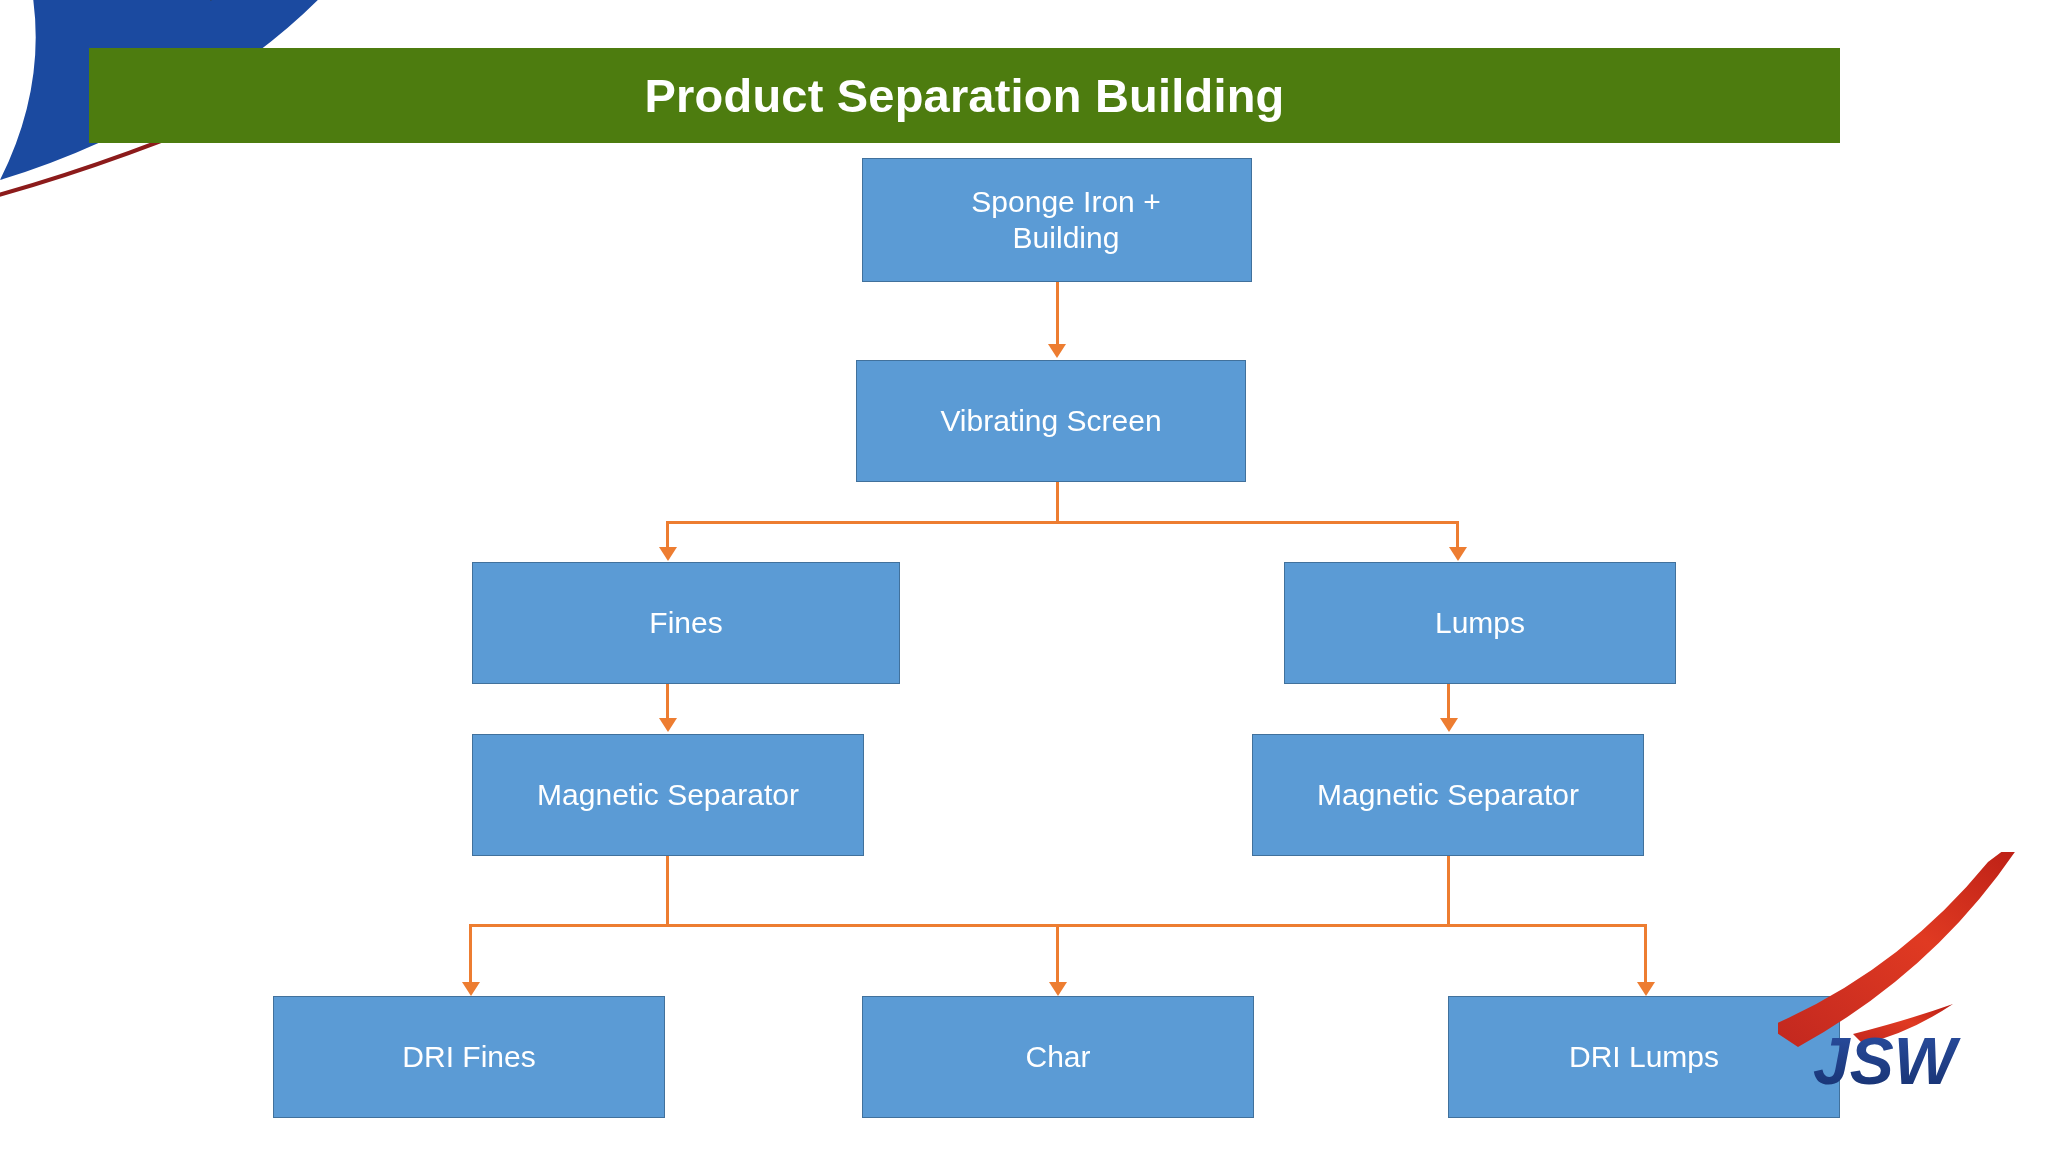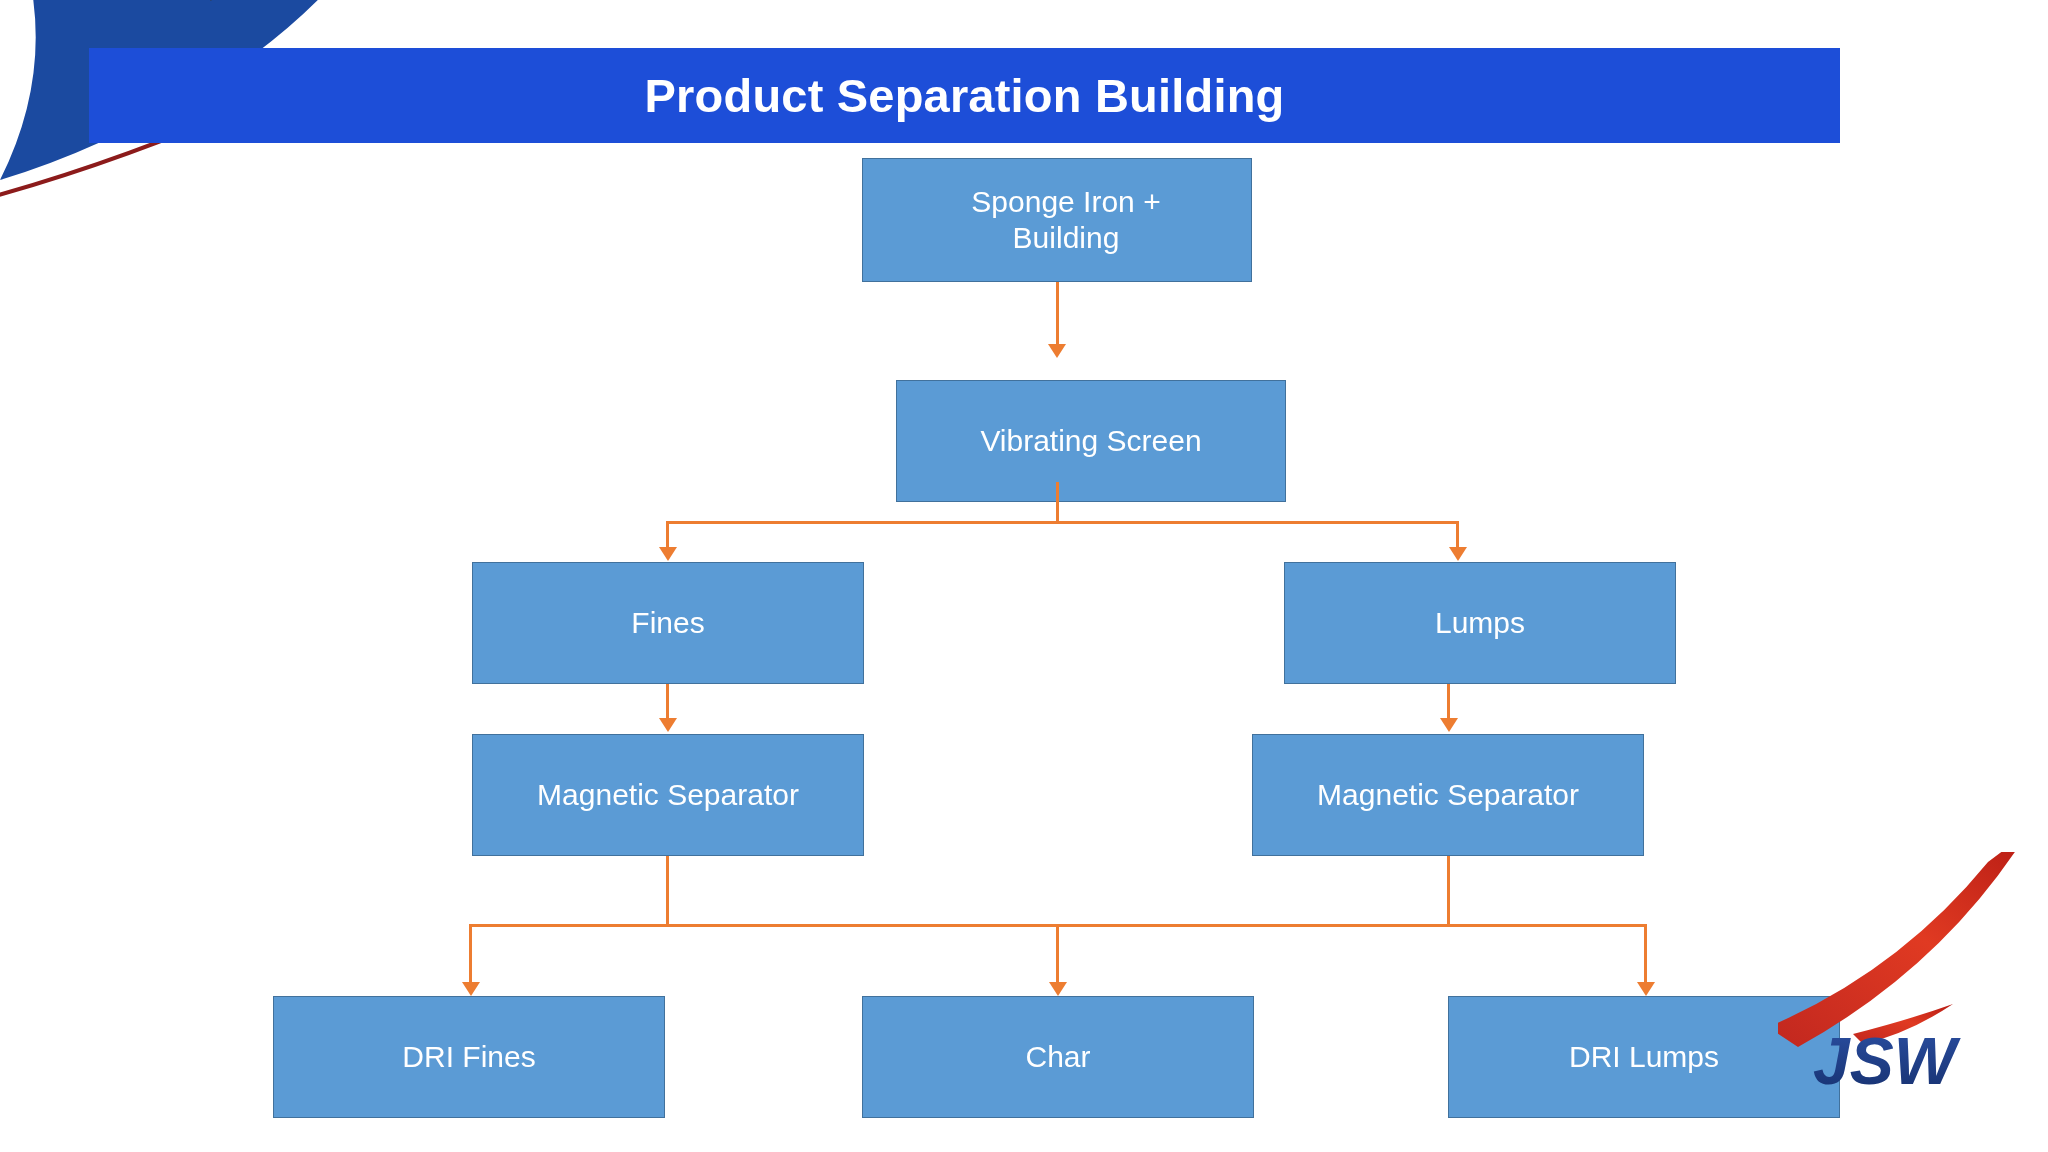--- a/index.html
+++ b/index.html
@@ -37,21 +37,21 @@
     height: 300px;
   }
 
   
   #title-banner {
     position: absolute;
     left: 89px;
     top: 48px;
     width: 1751px;
     height: 95px;
-    background: #1d4ed8;
+    background: #4d7c0f;
     display: flex;
     align-items: center;
     justify-content: center;
   }
   #title-text {
     color: #ffffff;
     font-size: 47px;
     font-weight: bold;
     letter-spacing: 0.2px;
     white-space: nowrap;
@@ -105,25 +105,25 @@
     <div id="title-text">Product Separation Building</div>
   </div>
 
   <div class="node two-line" style="left:862px; top:158px; width:390px; height:124px;">
     <span>
       <span>Sponge Iron +</span><br>
       <span>Building</span>
     </span>
   </div>
 
-  <div class="node" style="left:896px; top:360px; width:390px; height:122px;margin-top:20px;">
+  <div class="node" style="left:856px; top:360px; width:390px; height:122px;">
     <span>Vibrating Screen</span>
   </div>
 
-  <div class="node" style="left:472px; top:562px; width:392px; height:122px;">
+  <div class="node" style="left:472px; top:562px; width:428px; height:122px;">
     <span>Fines</span>
   </div>
 
   <div class="node" style="left:1252px; top:562px; width:392px; height:122px;margin-left:32px;">
     <span>Lumps</span>
   </div>
 
   <div class="node" style="left:472px; top:734px; width:392px; height:122px;">
     <span>Magnetic Separator</span>
   </div>

